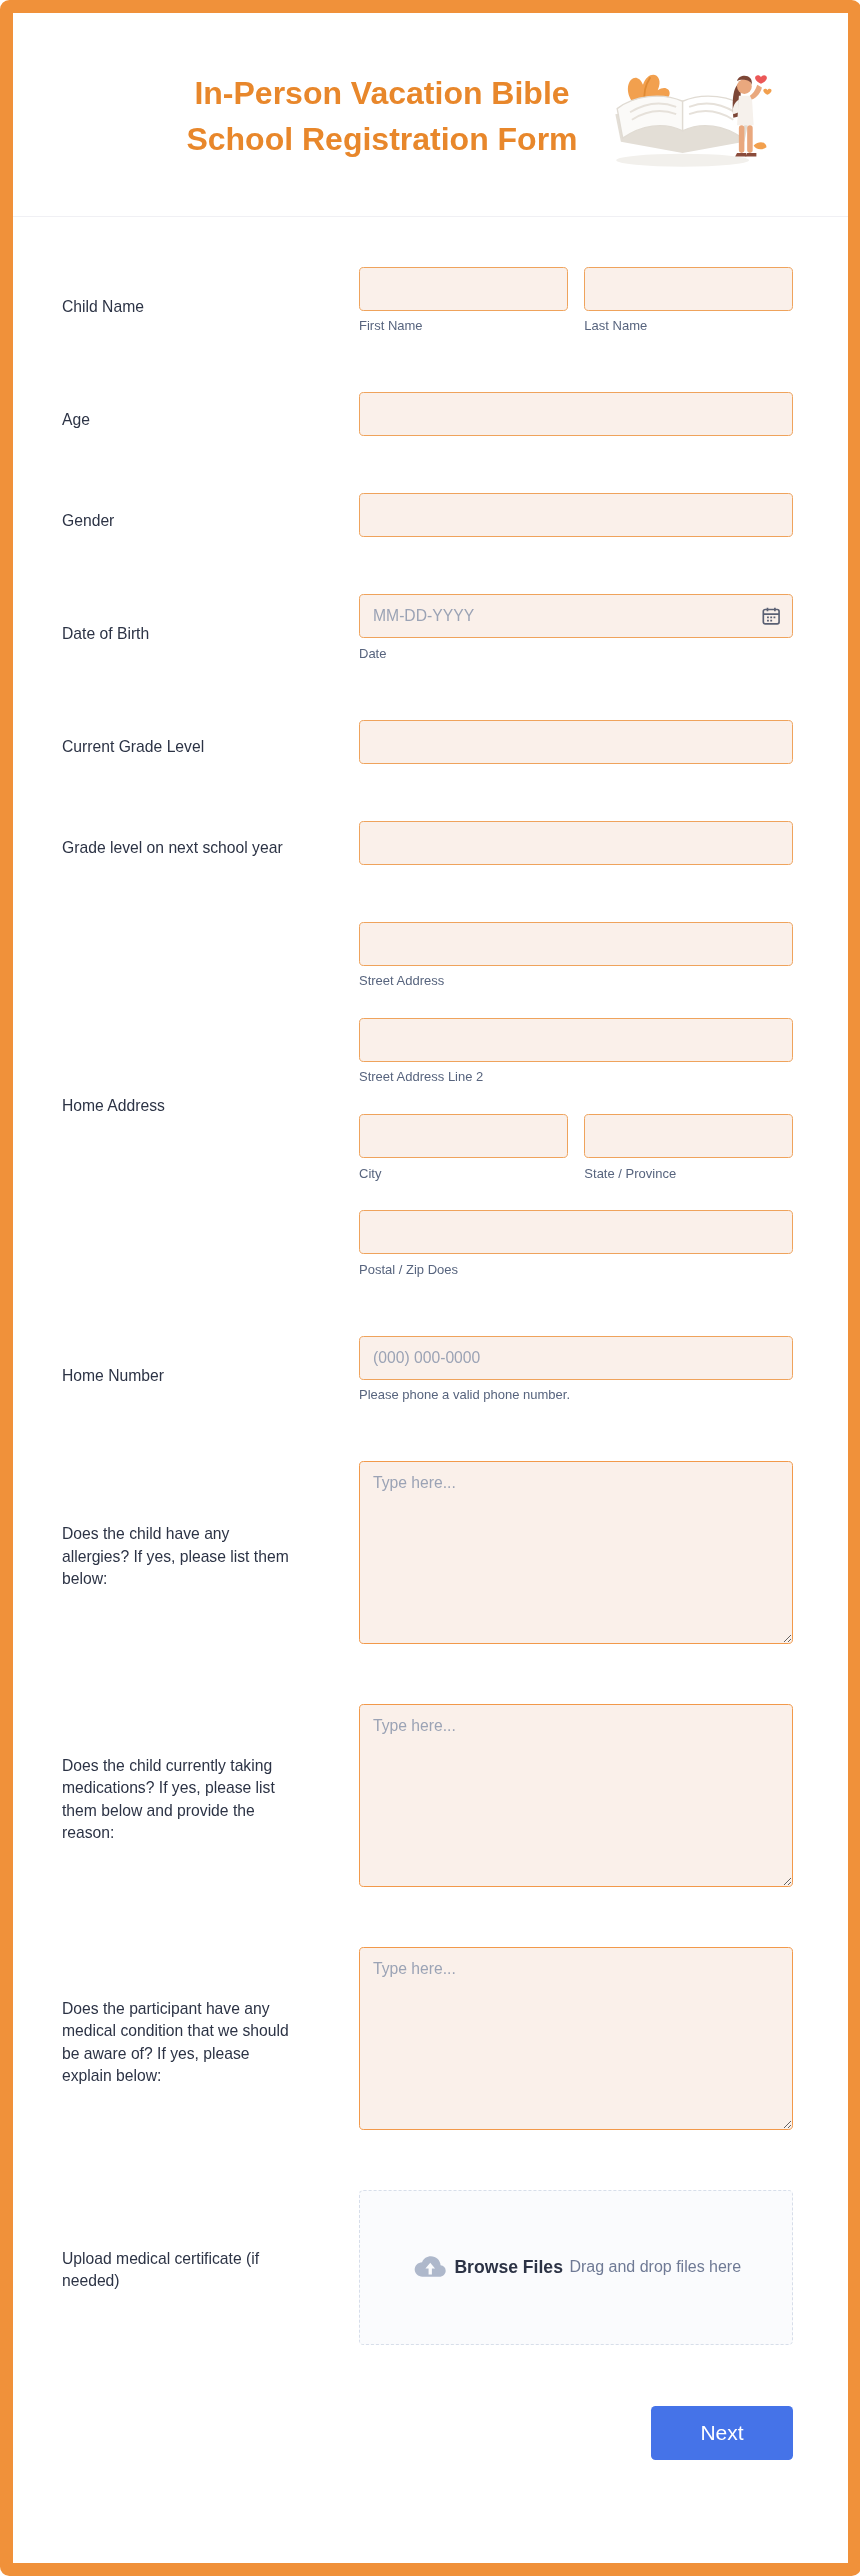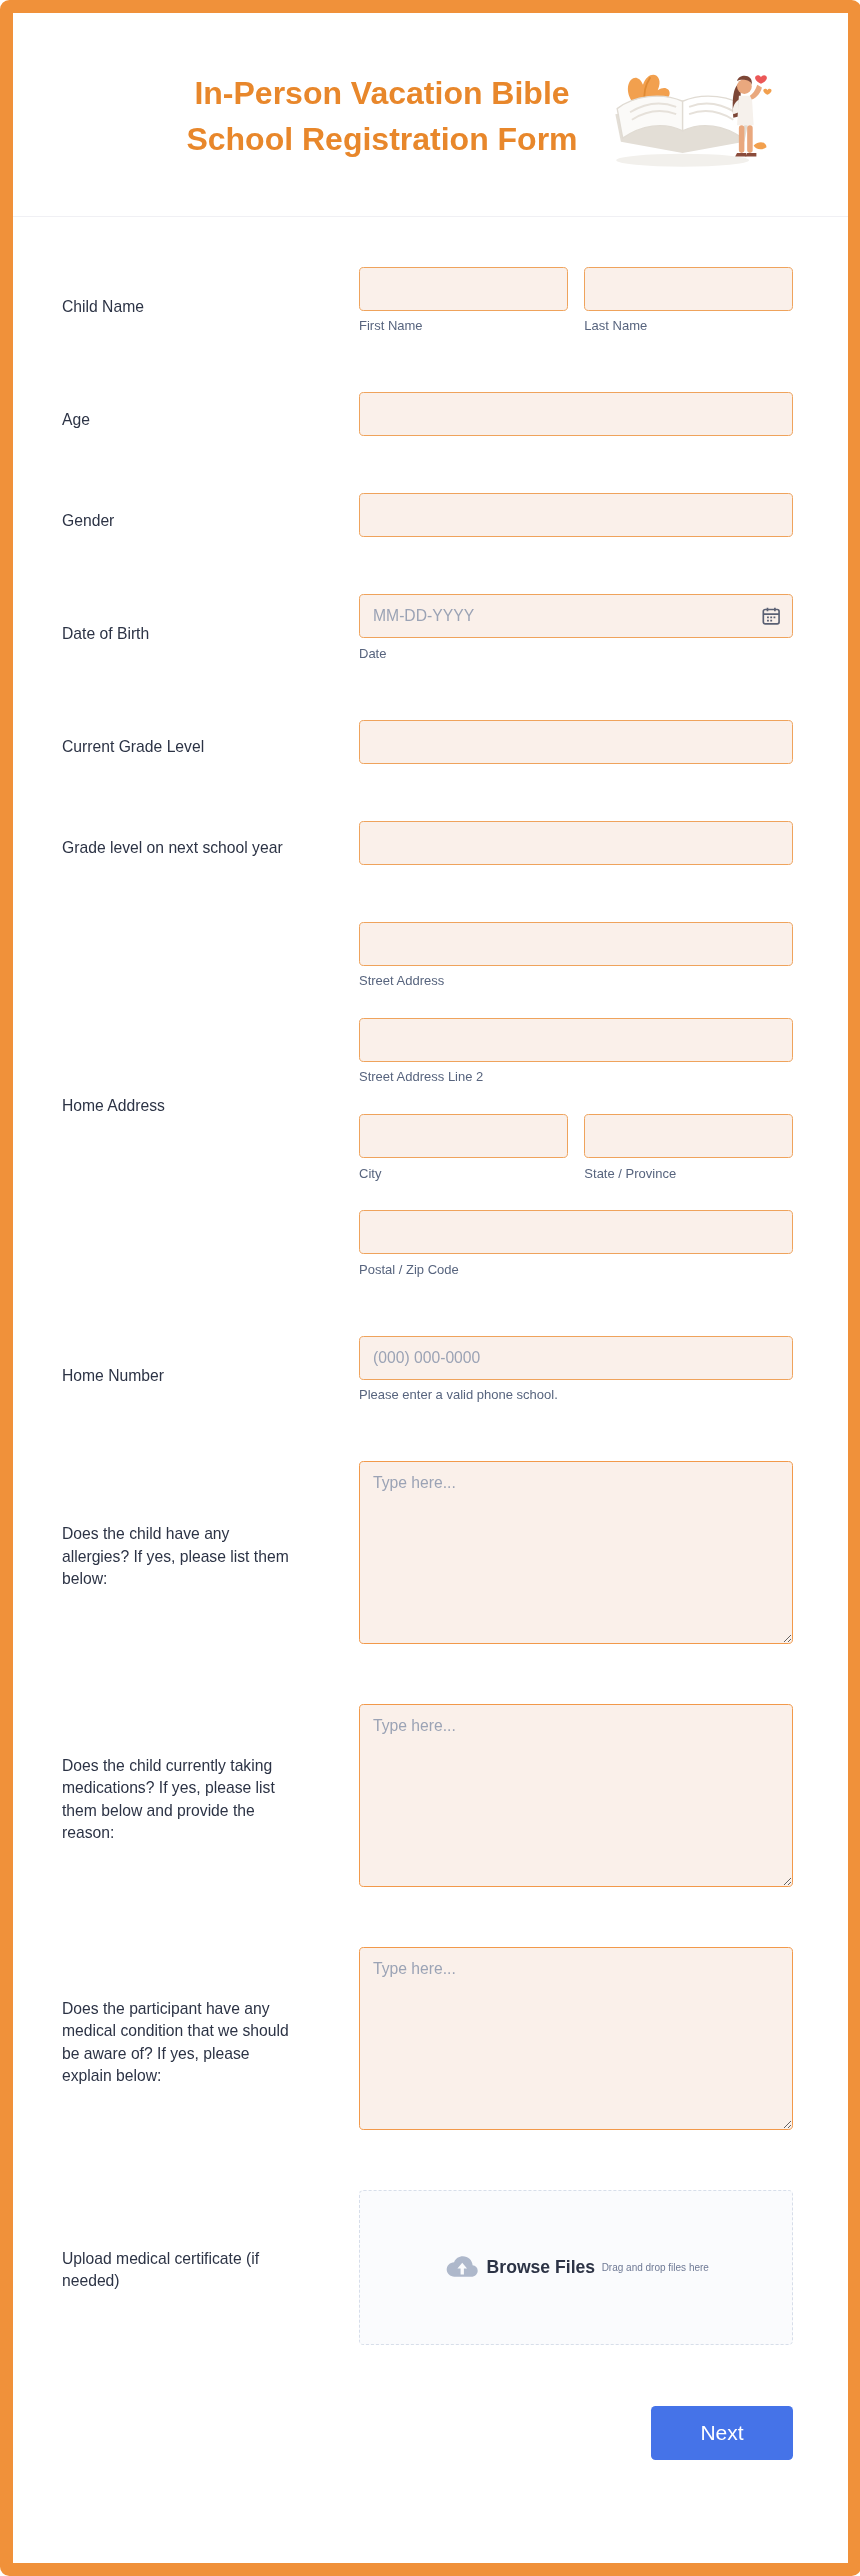--- a/index.html
+++ b/index.html
@@ -132,21 +132,21 @@
     cursor:pointer;
   }
   .cloud-icon{width:37px;height:28px;margin-bottom:1.9px;}
   .cloud-icon svg{width:100%;height:100%;display:block;}
   .browse-label{
     font-size:17.6px;
     font-weight:700;
     color:var(--label-text);
   }
   .drop-hint{
-    font-size:10px;
+    font-size:16px;
     color:#6F7A95;
   }
   
   .footer{
     display:flex;
     justify-content:flex-end;
     padding:3.7px 55px 28px 49px;
   }
   .next-btn{
     min-width:142px;
@@ -292,30 +292,30 @@
               <div class="sublabel">City</div>
             </div>
             <div class="col">
               <input class="text-input" type="text" style="">
               <div class="sublabel">State / Province</div>
             </div>
           </div>
         </div>
         <div class="addr-sub">
           <input class="text-input" type="text" style="">
-          <div class="sublabel">Postal / Zip Code</div>
+          <div class="sublabel">Postal / Zip Does</div>
         </div>
       </div>
     </div>
 
     <div class="row">
       <div class="label">Home Number</div>
       <div class="field">
         <input class="text-input" type="text" placeholder="(000) 000-0000" style="">
-        <div class="sublabel">Please enter a valid phone school.</div>
+        <div class="sublabel">Please phone a valid phone number.</div>
       </div>
     </div>
 
     <div class="row align-top">
       <div class="label">Does the child have any allergies? If yes, please list them below:</div>
       <div class="field">
         <textarea class="big-input" placeholder="Type here..." style=""></textarea>
       </div>
     </div>
 

